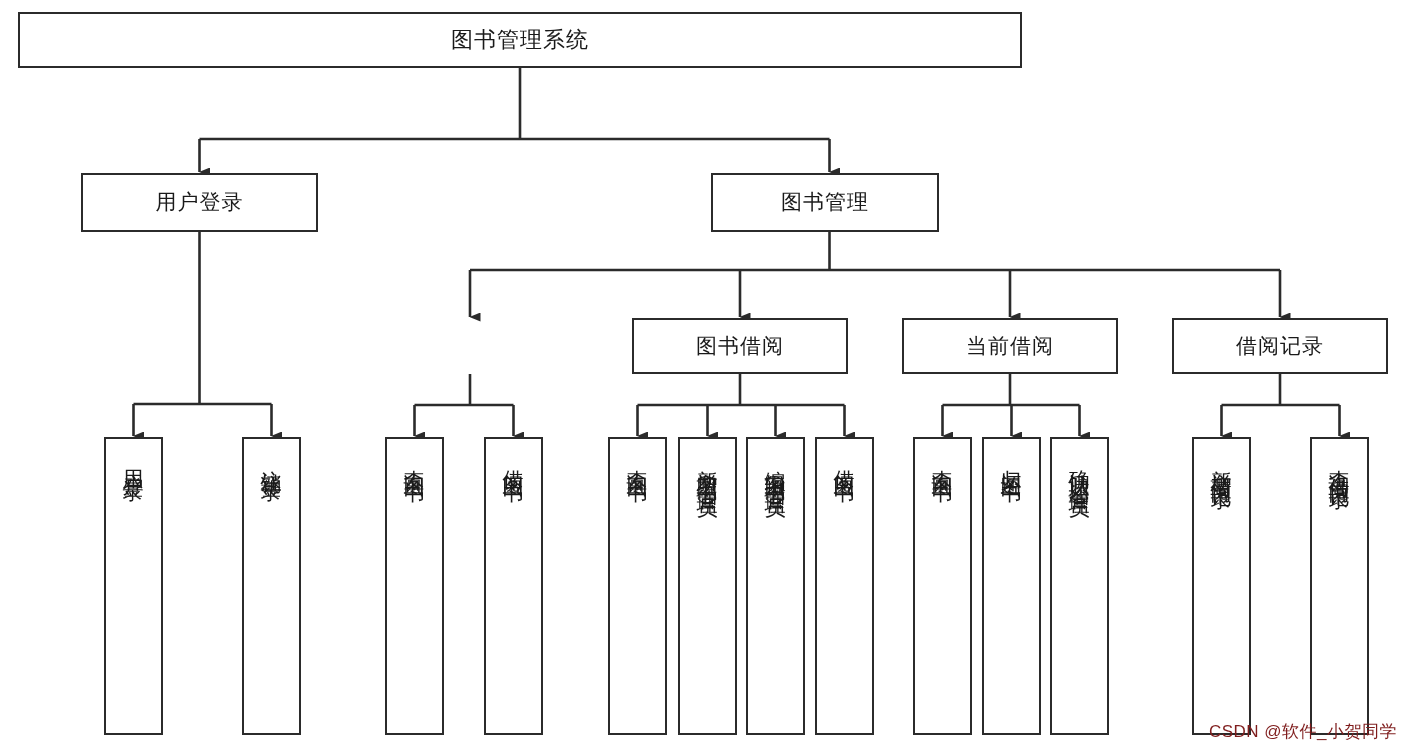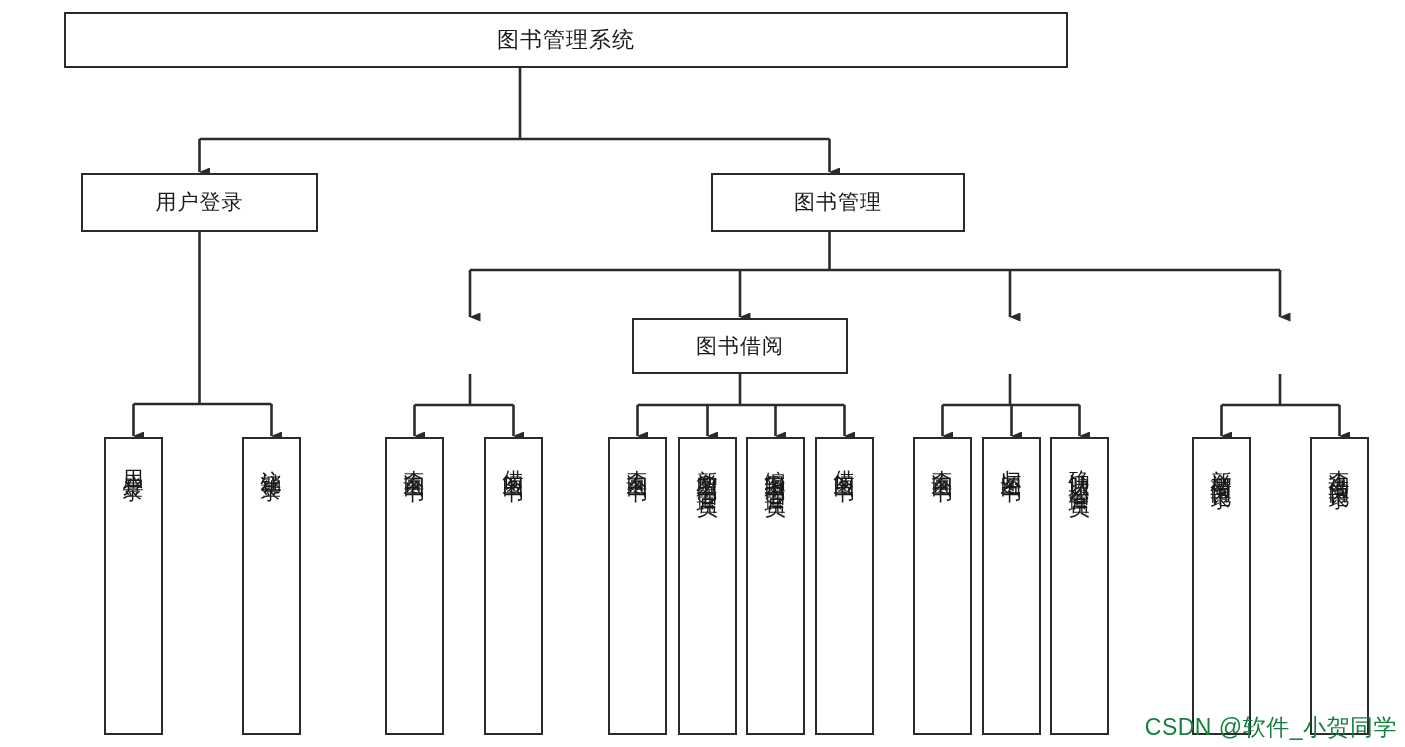--- a/index.html
+++ b/index.html
@@ -62,22 +62,22 @@
     font-size: 21px;
     letter-spacing: 4px;
     line-height: 1;
     color: #1a1a1a;
     white-space: nowrap;
   }
   .watermark {
     position: absolute;
     right: 8px;
     bottom: 4px;
-    font-size: 23px;
-    color: #15803d;
+    font-size: 17px;
+    color: #7f1d1d;
     letter-spacing: 0.5px;
     white-space: nowrap;
     user-select: none;
   }
 </style>
 </head>
 <body>
 
 <div id="canvas">
 
@@ -117,33 +117,39 @@
         <path d="M 942.5 405 L 942.5 436" marker-end="url(#arrowhead)"></path>
         <path d="M 1011.5 405 L 1011.5 436" marker-end="url(#arrowhead)"></path>
         <path d="M 1079.5 405 L 1079.5 436" marker-end="url(#arrowhead)"></path>
         <path d="M 1280 374 L 1280 405"></path>
         <path d="M 1221.5 405 L 1339.5 405"></path>
         <path d="M 1221.5 405 L 1221.5 436" marker-end="url(#arrowhead)"></path>
         <path d="M 1339.5 405 L 1339.5 436" marker-end="url(#arrowhead)"></path>
       </g>
   </svg>
 
-  <div class="node root horiz" style="left: 18px; top: 12px; width: 1004px; height: 56px; margin-left: 46px;">
+  <div class="node root horiz" style="left: 18px; top: 12px; width: 1004px; height: 56px;">
     <span class="node-label">图书管理系统</span>
   </div>
 
   <div class="node horiz" style="left: 81px; top: 173px; width: 237px; height: 59px;">
     <span class="node-label">用户登录</span>
   </div>
-  <div class="node horiz" style="left: 711px; top: 173px; width: 254px; height: 59px;">
+  <div class="node horiz" style="left: 711px; top: 173px; width: 228px; height: 59px;">
     <span class="node-label">图书管理</span>
   </div>
 
   <div class="node horiz" style="left: 632px; top: 318px; width: 216px; height: 56px; text-align: right;">
     <span class="node-label">图书借阅</span>
+  </div>
+  <div class="node horiz" style="left: 902px; top: 318px; width: 216px; height: 56px;">
+    <span class="node-label">当前借阅</span>
+  </div>
+  <div class="node horiz" style="left: 1172px; top: 318px; width: 216px; height: 56px;">
+    <span class="node-label">借阅记录</span>
   </div>
 
   <div class="node vert" style="left: 104px; top: 437px; width: 59px; height: 298px;">
     <span class="node-label">用户登录</span>
   </div>
   <div class="node vert" style="left: 242px; top: 437px; width: 59px; height: 298px;">
     <span class="node-label">注销登录</span>
   </div>
   <div class="node vert" style="left: 385px; top: 437px; width: 59px; height: 298px;">
     <span class="node-label">查询图书</span>

